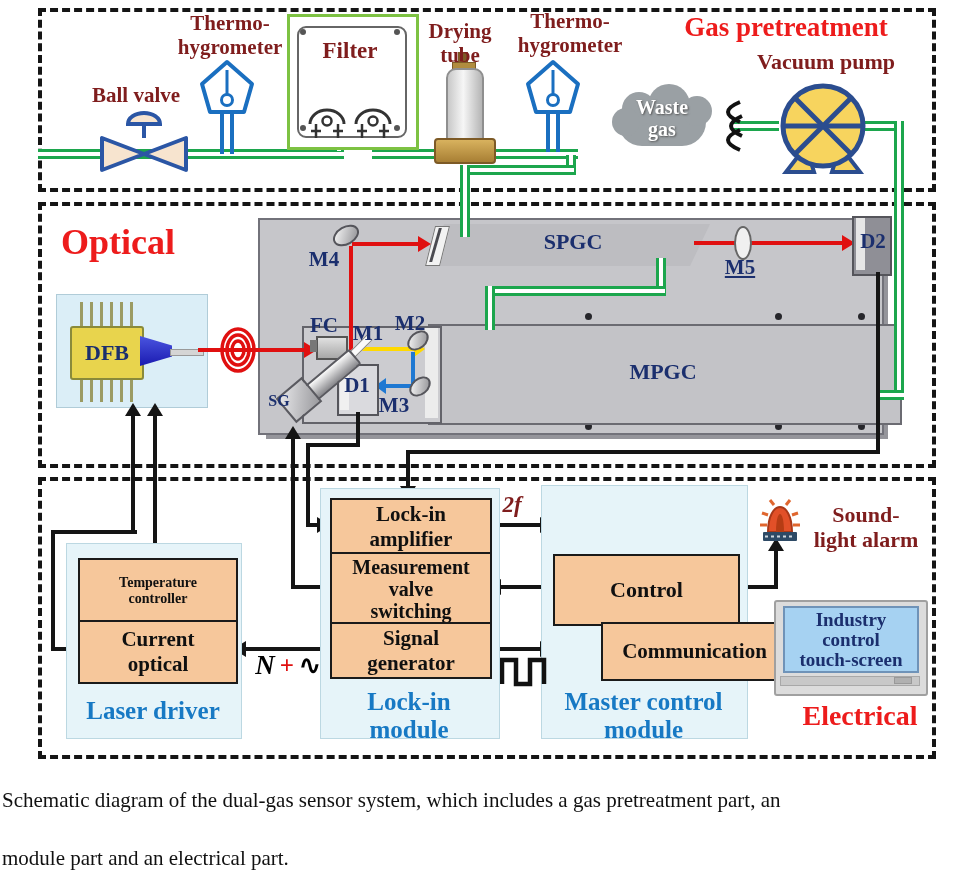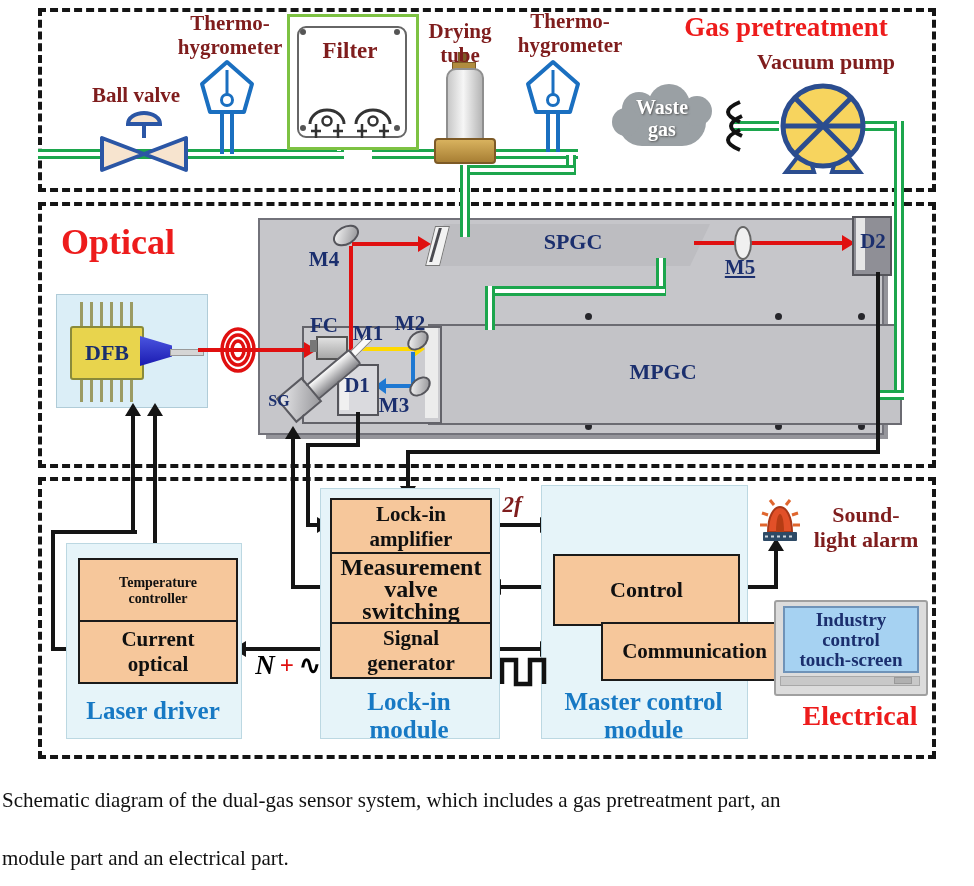--- a/index.html
+++ b/index.html
@@ -245,21 +245,21 @@
     <span>Current</span>
     <span>optical</span>
   </div>
   <div class="lbl bluetxt" style="left:70px;top:697px;width:166px;font-size:25px;">Laser driver</div>
 
   <div class="panel" style="left:320px;top:488px;width:178px;height:249px;"></div>
   <div class="obox" style="left:330px;top:498px;width:158px;height:54px;font-size:21px;">
     <span>Lock-in</span>
     <span>amplifier</span>
   </div>
-  <div class="obox" style="left:330px;top:552px;width:158px;height:70px;font-size:24px;line-height:22px;">
+  <div class="obox" style="left:330px;top:552px;width:158px;height:70px;font-size:20px;line-height:22px;">
     <span>Measurement</span>
     <span>valve</span>
     <span>switching</span>
   </div>
   <div class="obox" style="left:330px;top:622px;width:158px;height:53px;font-size:21px;">
     <span>Signal</span>
     <span>generator</span>
   </div>
   <div class="lbl bluetxt" style="left:330px;top:688px;width:158px;font-size:25px;">
     <span>Lock-in</span><br>

